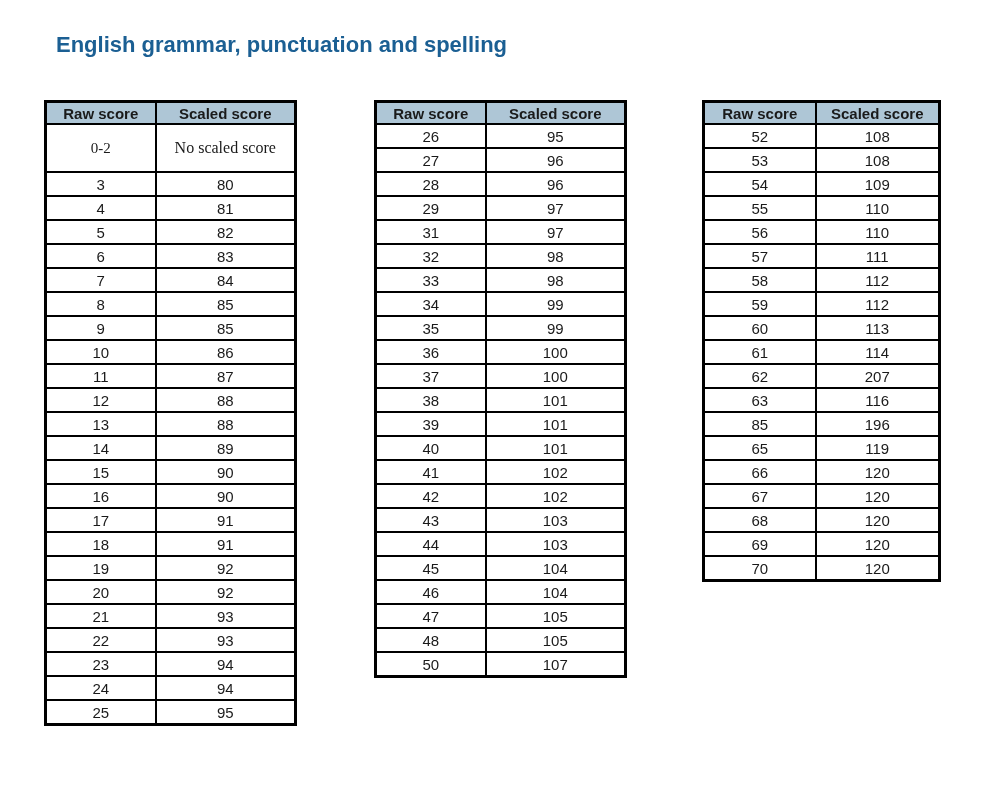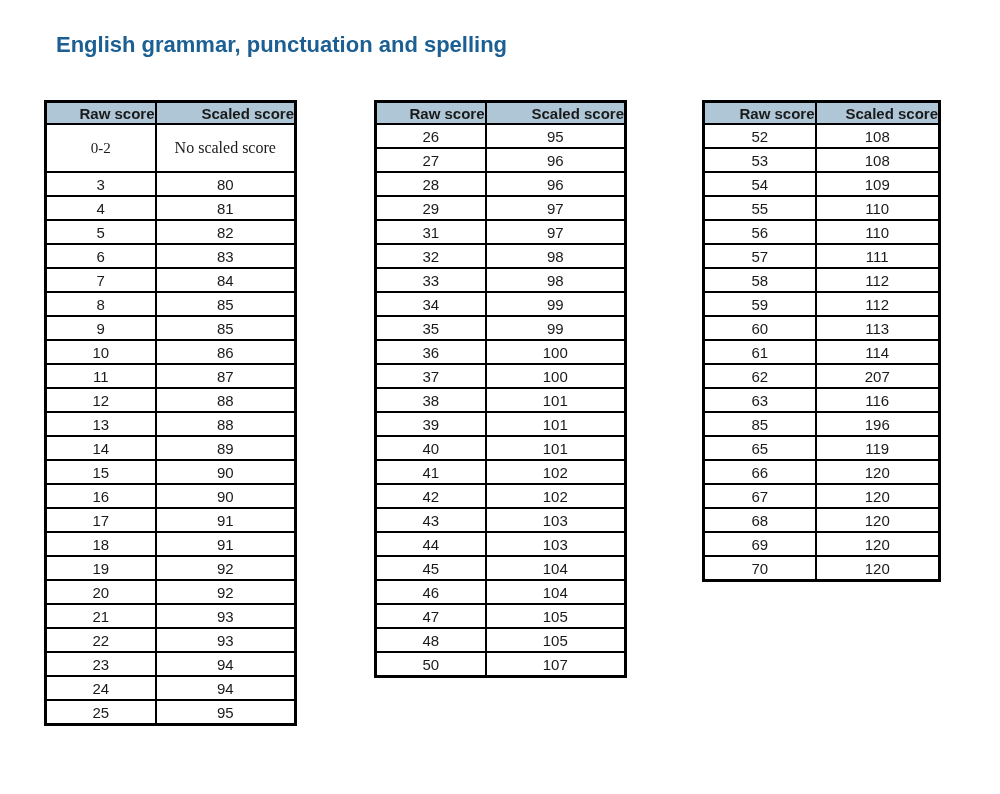--- a/index.html
+++ b/index.html
@@ -45,21 +45,20 @@
     text-align: center;
     vertical-align: middle;
     padding: 0;
     color: #1a1a1a;
   }
   .score-table th {
     background: var(--header-bg);
     font-size: 15px;
     font-weight: bold;
     height: 20px;
-    text-align: right;
   }
   .score-table td {
     font-size: 15px;
     height: 22px;
   }
   .score-table tr.tall td {
     height: 46px;
     font-family: Liberation Serif, serif;
   }
   .score-table td.text-cell {

